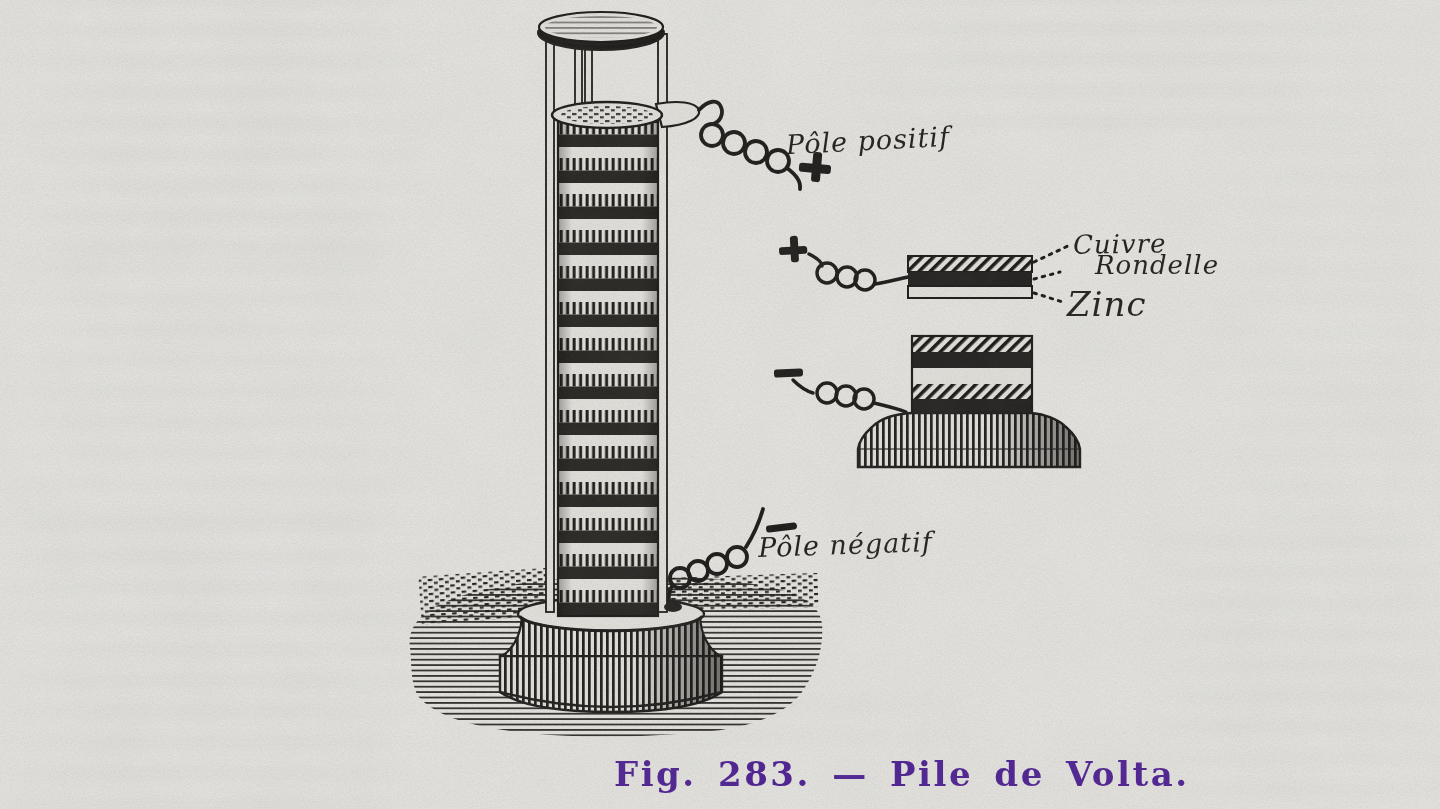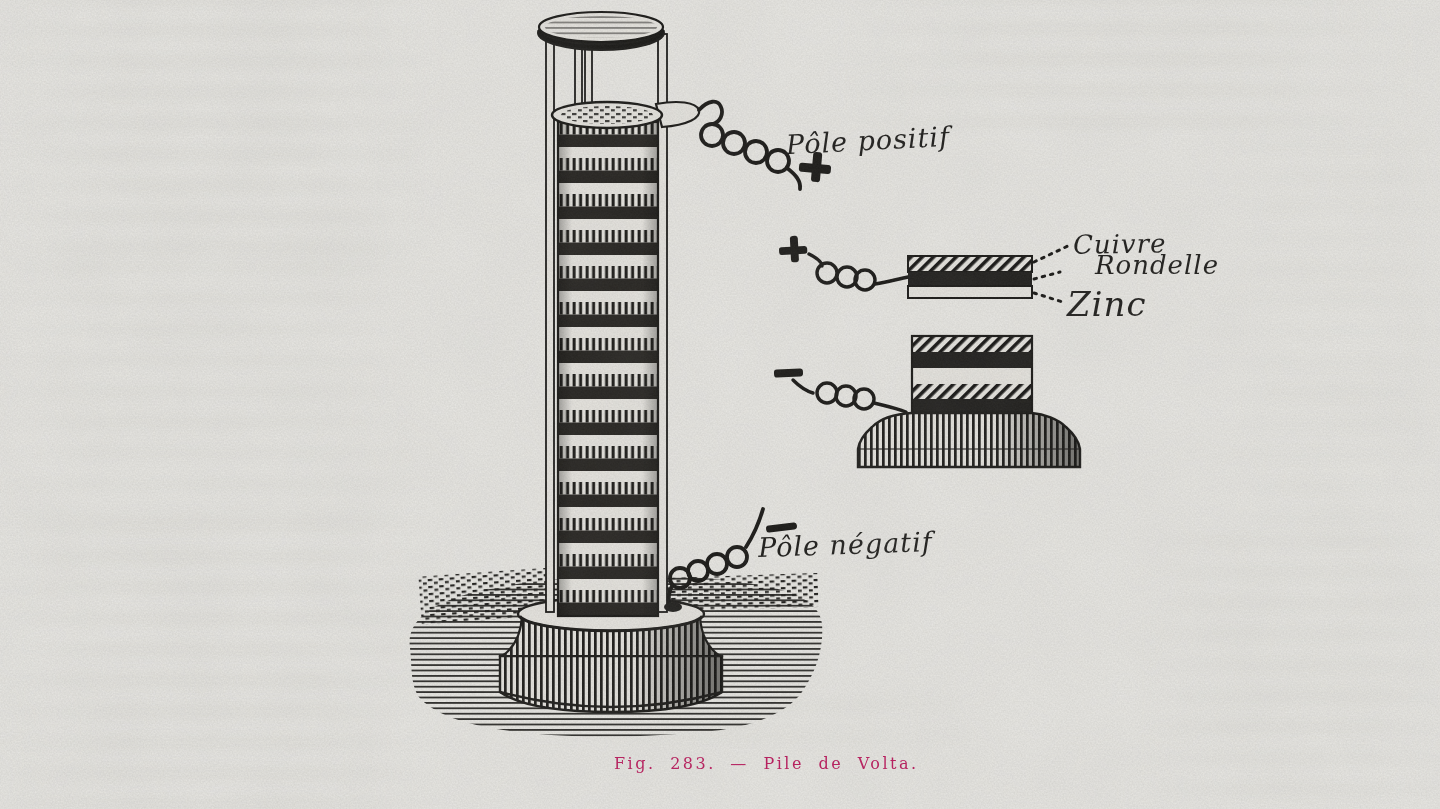--- a/index.html
+++ b/index.html
@@ -32,21 +32,21 @@
     white-space:nowrap;letter-spacing:1px;line-height:1;
   }
   .lbl-pos{left:786px;top:127px;font-size:27px;transform:rotate(-3deg);}
   .lbl-neg{left:758px;top:531px;font-size:27px;transform:rotate(-2deg);}
   .lbl-cuivre{left:1073px;top:231px;font-size:26px;transform:rotate(-1deg);}
   .lbl-rondelle{left:1063px;top:252px;font-size:26px;margin-left:32px;}
   .lbl-zinc{left:1067px;top:287px;font-size:34px;}
 
   .caption{
     position:absolute;z-index:3;left:614px;top:754px;
-    font-size:16px;font-weight:normal;color:#be185d;
+    font-size:34px;font-weight:bold;color:#4c1d95;
     letter-spacing:2.5px;word-spacing:7px;white-space:nowrap;
   }
 
   
   .plus{position:absolute;z-index:3;width:34px;height:32px;}
   .plus::before{content:"";position:absolute;left:0;right:2px;top:12px;height:9px;background:#191816;border-radius:3px;}
   .plus::after{content:"";position:absolute;top:0;bottom:2px;left:13px;width:9px;background:#191816;border-radius:3px;}
   .p-top{left:799px;top:152px;transform:rotate(5deg);}
   .p-mid{left:777px;top:234px;transform:scale(.88) rotate(-3deg);}
   .minus{position:absolute;z-index:3;height:8px;background:#191816;border-radius:3px;}

